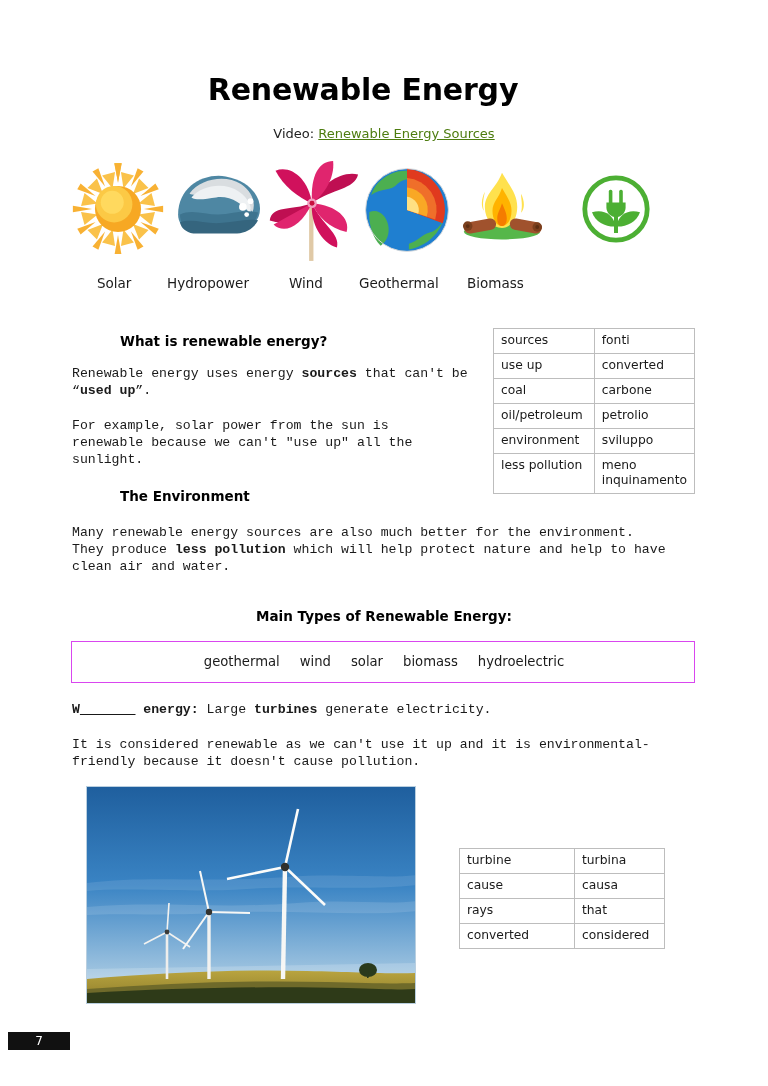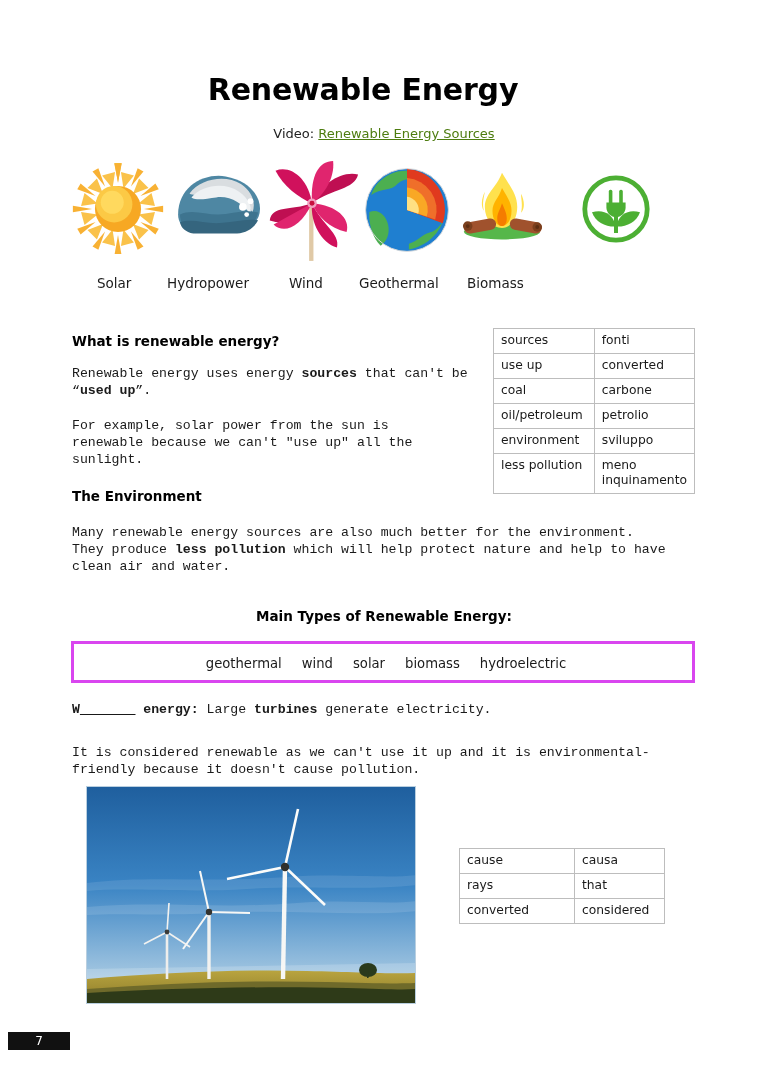--- a/index.html
+++ b/index.html
@@ -67,20 +67,21 @@
     color: #1c1c1c;
     white-space: nowrap;
   }
 
   
   .h-sub {
     position: absolute;
     font-size: 13.5px;
     font-weight: bold;
     color: #000000;
+    margin-left: 48px;
   }
   .para {
     position: absolute;
     font-size: 13.2px;
     line-height: 17px;
     color: #1a1a1a;
     font-family: Liberation Mono, monospace;
   }
   .para b { font-weight: bold; }
 
@@ -113,21 +114,21 @@
     font-size: 13.5px;
     font-weight: bold;
     color: #000000;
   }
   .wordbank {
     position: absolute;
     top: 641px;
     left: 71px;
     width: 624px;
     height: 42px;
-    border: 3px solid #d946ef;
+    border: 1px solid #d946ef;
     box-sizing: border-box;
     background: #ffffff;
   }
   .wordbank-inner {
     position: absolute;
     top: 12px;
     left: 0;
     width: 624px;
     text-align: center;
     font-size: 13.2px;
@@ -359,21 +360,21 @@
 <div class="wordbank">
   <div class="wordbank-inner">
     <span>geothermal</span><span>wind</span><span>solar</span><span>biomass</span><span>hydroelectric</span>
   </div>
 </div>
 
 <div class="para" style="top:701px; left:72px; width:620px;">
   <b>W</b><b style="text-decoration:underline;">_______</b><b> energy:</b><span>  Large </span><b>turbines</b><span> generate electricity.</span>
 </div>
 
-<div class="para" style="top:736px; left:72px; width:600px;margin-top:8px;">It is considered renewable as we can't use it up and it is environmental-friendly because it doesn't cause pollution.</div>
+<div class="para" style="top:736px; left:72px; width:600px;">It is considered renewable as we can't use it up and it is environmental-friendly because it doesn't cause pollution.</div>
 
 <div class="photo">
   <svg width="330" height="218" viewBox="0 0 330 218">
     <defs>
       <linearGradient id="sky" x1="0" y1="0" x2="0" y2="1">
         <stop offset="0%" stop-color="#1f5f9e"></stop>
         <stop offset="45%" stop-color="#3a84c4"></stop>
         <stop offset="85%" stop-color="#9fc4e0"></stop>
         <stop offset="100%" stop-color="#cfe0ec"></stop>
       </linearGradient>
@@ -419,20 +420,24 @@
       <line x1="198" y1="80" x2="238" y2="118"></line>
       <line x1="198" y1="80" x2="140" y2="92"></line>
     </g>
     <circle cx="198" cy="80" r="4.2" fill="#30302c"></circle>
   </svg>
 </div>
 
 <table class="vocab" id="vocab-2">
   <tbody>
     <tr>
+      <td>turbine</td>
+      <td>turbina</td>
+    </tr>
+    <tr>
       <td>cause</td>
       <td>causa</td>
     </tr>
     <tr>
       <td>rays</td>
       <td>that</td>
     </tr>
     <tr>
       <td>converted</td>
       <td>considered</td>

